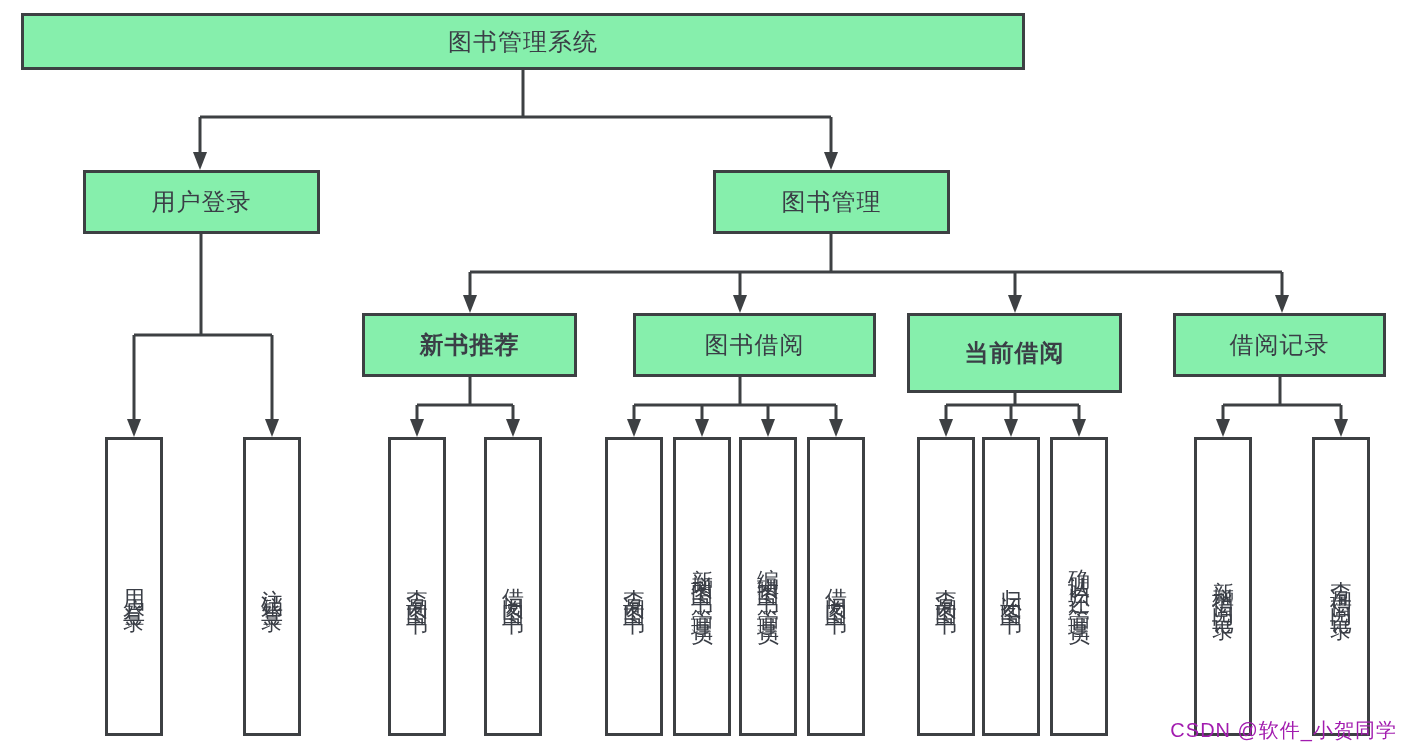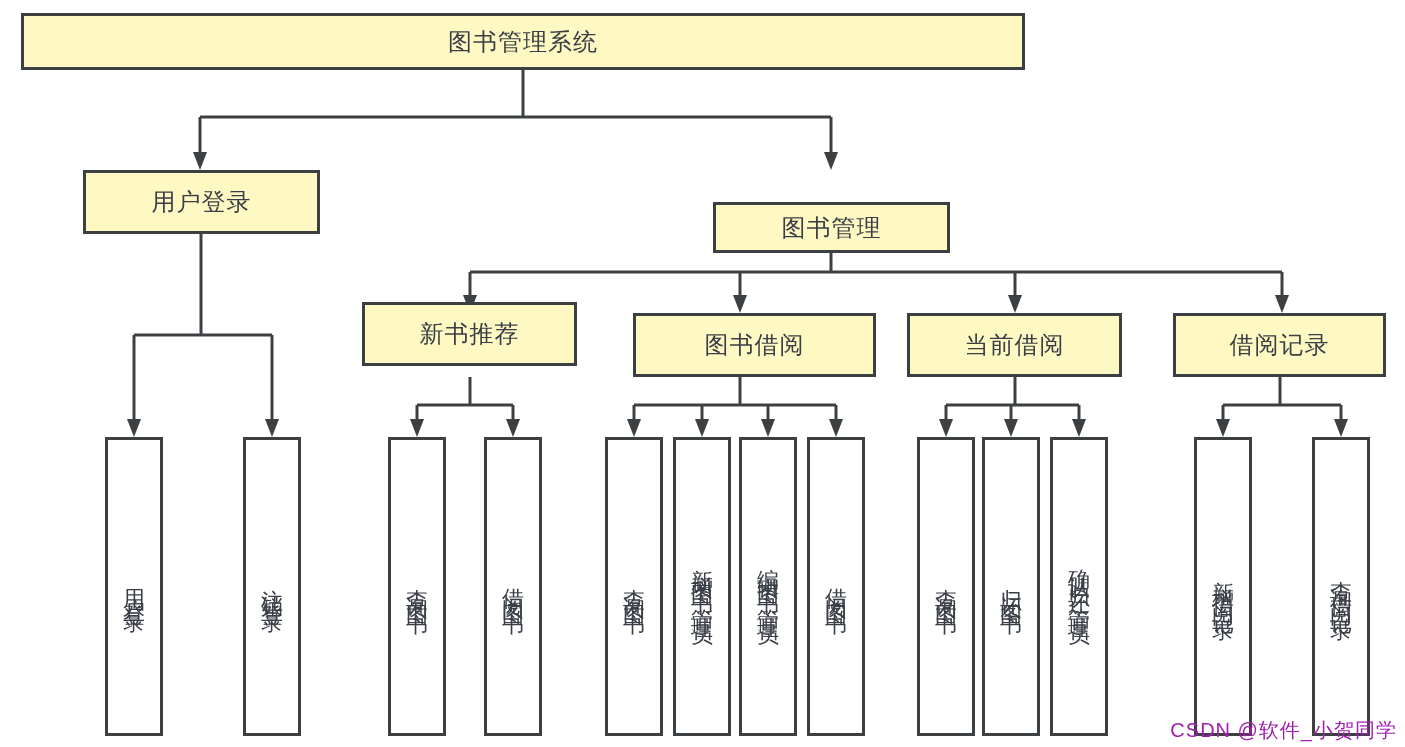--- a/index.html
+++ b/index.html
@@ -16,21 +16,21 @@
   }
   .connector-layer {
     position: absolute; left: 0; top: 0;
     width: 1405px; height: 747px;
     pointer-events: none;
   }
   .hbox {
     position: absolute;
     box-sizing: border-box;
     border: 3px solid #3d4043;
-    background: #fef9c3;
+    background: #86efac;
     display: flex;
     align-items: center;
     justify-content: center;
     font-size: 24px;
     color: #3a3e46;
     letter-spacing: 1px;
     text-align: center;
   }
   .vbox {
     position: absolute;
@@ -139,25 +139,25 @@
         <polygon points="1216,419 1230,419 1223,437" stroke="none"></polygon>
         <path d="M1341,405 V421"></path>
         <polygon points="1334,419 1348,419 1341,437" stroke="none"></polygon>
       </g>
     </g>
   </svg>
 
   <div class="hbox" style="left:21px; top:13px; width:1004px; height:57px;">图书管理系统</div>
 
   <div class="hbox" style="left:83px; top:170px; width:237px; height:64px;">用户登录</div>
-  <div class="hbox" style="left:713px; top:170px; width:237px; height:51px;margin-top:32px;">图书管理</div>
+  <div class="hbox" style="left:713px; top:170px; width:237px; height:64px;">图书管理</div>
 
-  <div class="hbox" style="left:362px; top:302px; width:215px; height:64px;">新书推荐</div>
+  <div class="hbox" style="left:362px; top:313px; width:215px; height:64px;font-weight:bold;">新书推荐</div>
   <div class="hbox" style="left:633px; top:313px; width:243px; height:64px;">图书借阅</div>
-  <div class="hbox" style="left:907px; top:313px; width:215px; height:64px;">当前借阅</div>
+  <div class="hbox" style="left:907px; top:313px; width:215px; height:80px;font-weight:bold;">当前借阅</div>
   <div class="hbox" style="left:1173px; top:313px; width:213px; height:64px;">借阅记录</div>
 
   <div class="vbox" style="left:105px;">用户登录</div>
   <div class="vbox" style="left:243px;">注销登录</div>
 
   <div class="vbox" style="left:388px;">查询图书</div>
   <div class="vbox" style="left:484px;">借阅图书</div>
 
   <div class="vbox" style="left:605px;">查询图书</div>
   <div class="vbox" style="left:673px;">新增图书（管理员）</div>

